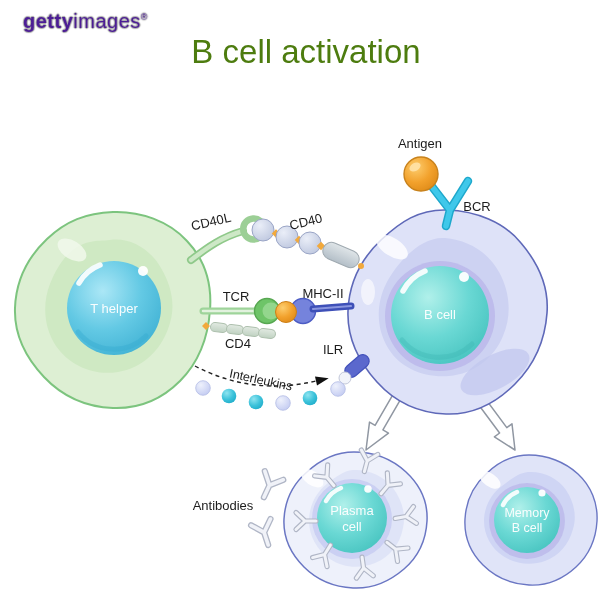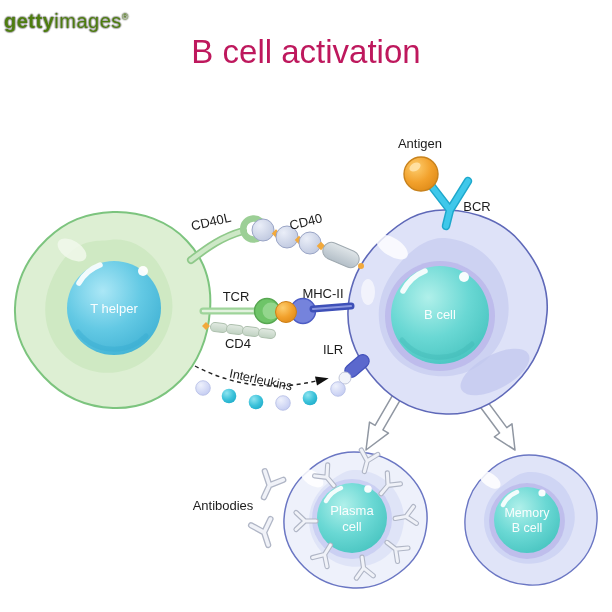--- a/index.html
+++ b/index.html
@@ -1,29 +1,29 @@
 <!DOCTYPE html>
 <html><head>
 <meta charset="utf-8">
 <style>
   html,body{margin:0;padding:0;}
   body{
     width:612px;height:612px;position:relative;background:#ffffff;overflow:hidden;
     font-family:"Liberation Sans", sans-serif;
   }
   .watermark{
-    position:absolute;top:10px;left:4px;font-size:20px;color:#4d7c0f;letter-spacing:.5px;
+    position:absolute;top:10px;left:23px;font-size:20px;color:#4c1d95;letter-spacing:.5px;
     text-shadow:-1px 0 1px #a8a8a8,1px 0 1px #a8a8a8,0 -1px 1px #a8a8a8,0 1px 1px #a8a8a8;
     user-select:none;
   }
   .watermark .b{font-weight:700;}
   .watermark sup{font-size:9px;vertical-align:super;}
   .title{
     position:absolute;top:33px;left:0;width:612px;text-align:center;
-    font-size:33px;color:#be185d;font-weight:400;
+    font-size:33px;color:#4d7c0f;font-weight:400;
   }
   svg{position:absolute;top:0;left:0;}
   text{font-family:"Liberation Sans", sans-serif;}
   .lbl{font-size:13px;fill:#1c1c1c;text-anchor:middle;}
   .lbl-s{font-size:12.5px;fill:#1c1c1c;text-anchor:middle;}
   .ntext{font-size:13px;fill:#ffffff;text-anchor:middle;opacity:.95;}
   .ntext-s{font-size:12.5px;fill:#ffffff;text-anchor:middle;opacity:.95;}
   .abO{stroke:#b0b6c6;stroke-width:5.2;fill:none;stroke-linecap:round;}
   .abI{stroke:#f0f2f8;stroke-width:3;fill:none;stroke-linecap:round;}
   .outline-arrow{fill:#ffffff;stroke:#9097a2;stroke-width:1.5;stroke-linejoin:round;}

